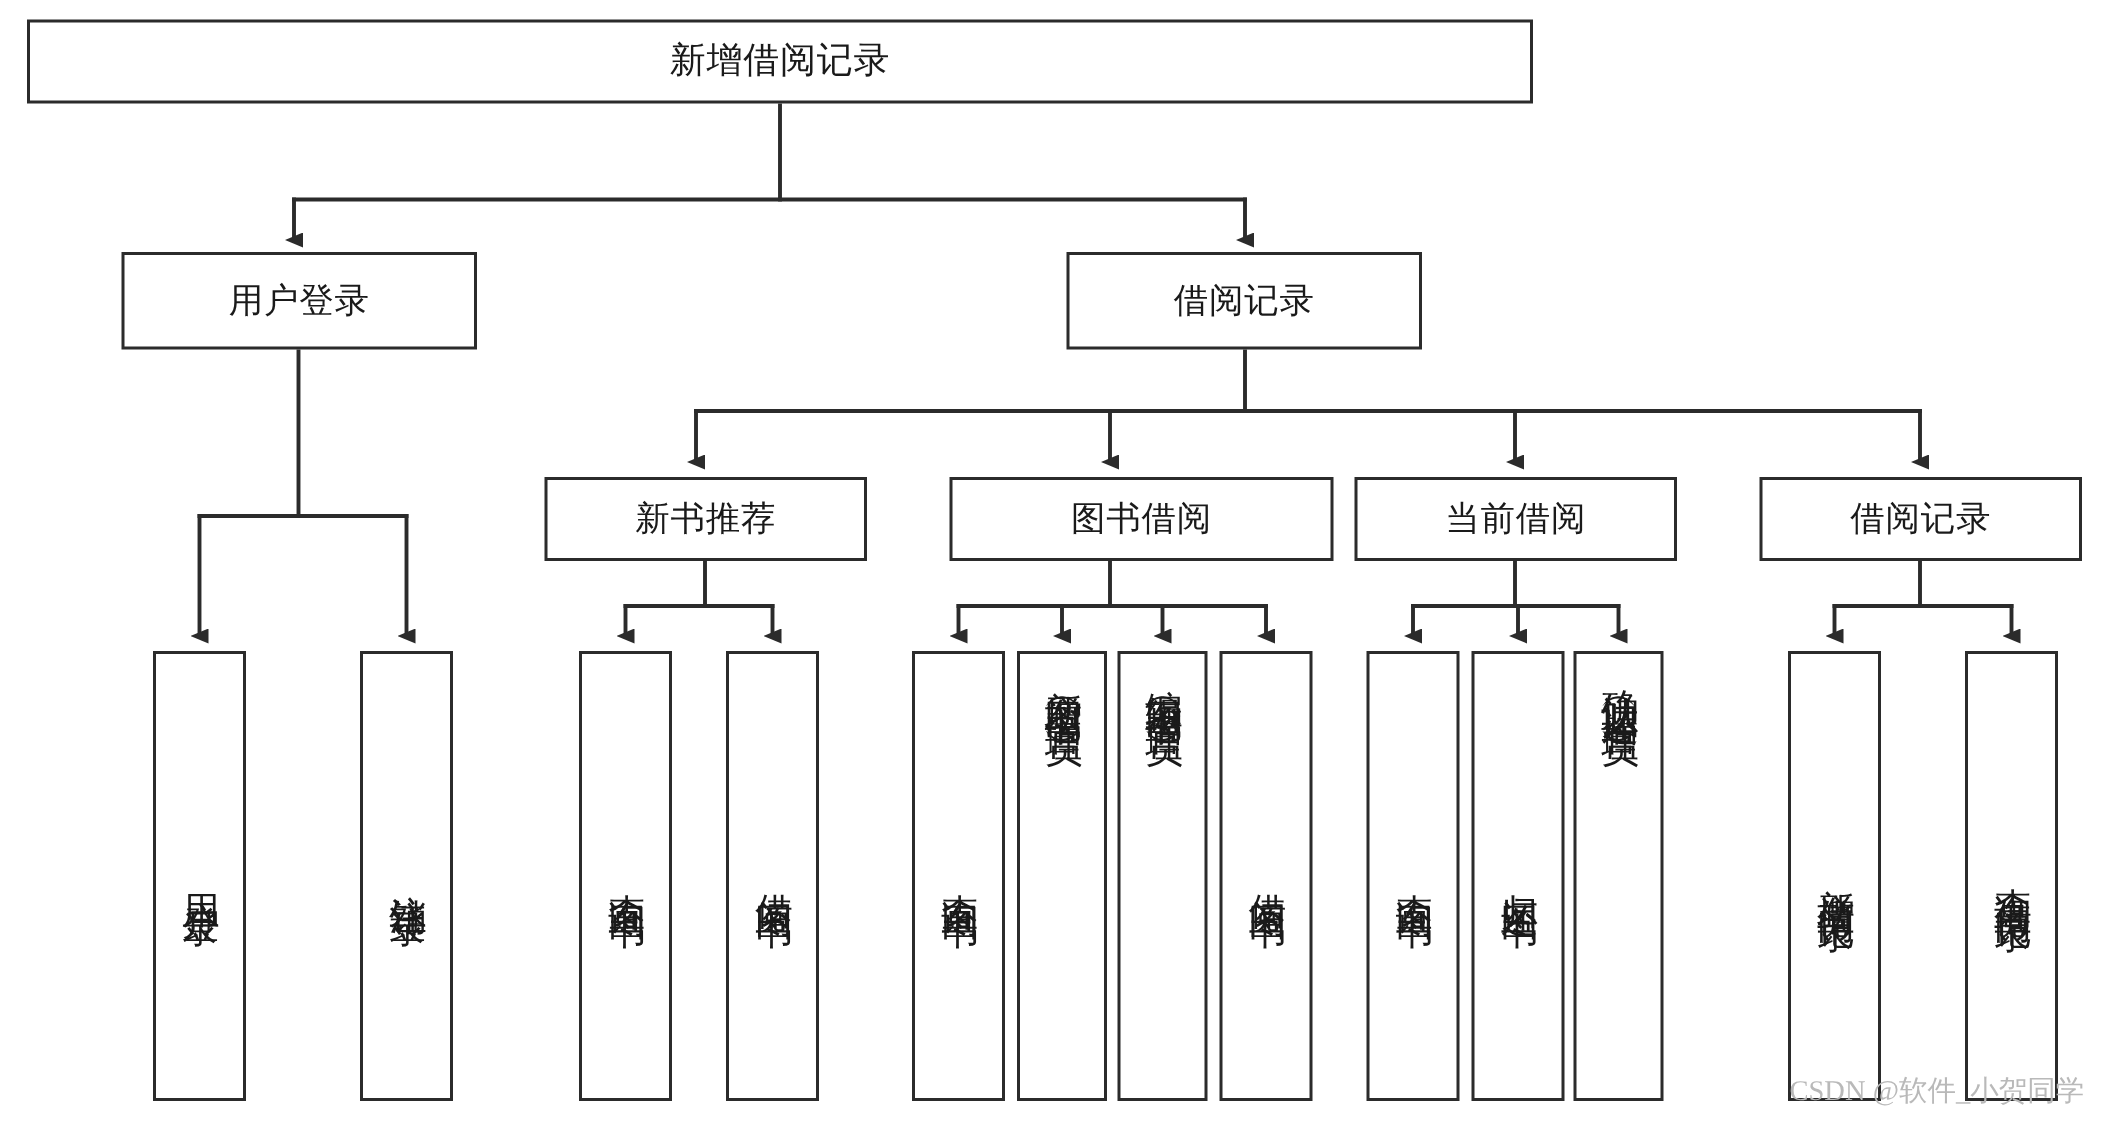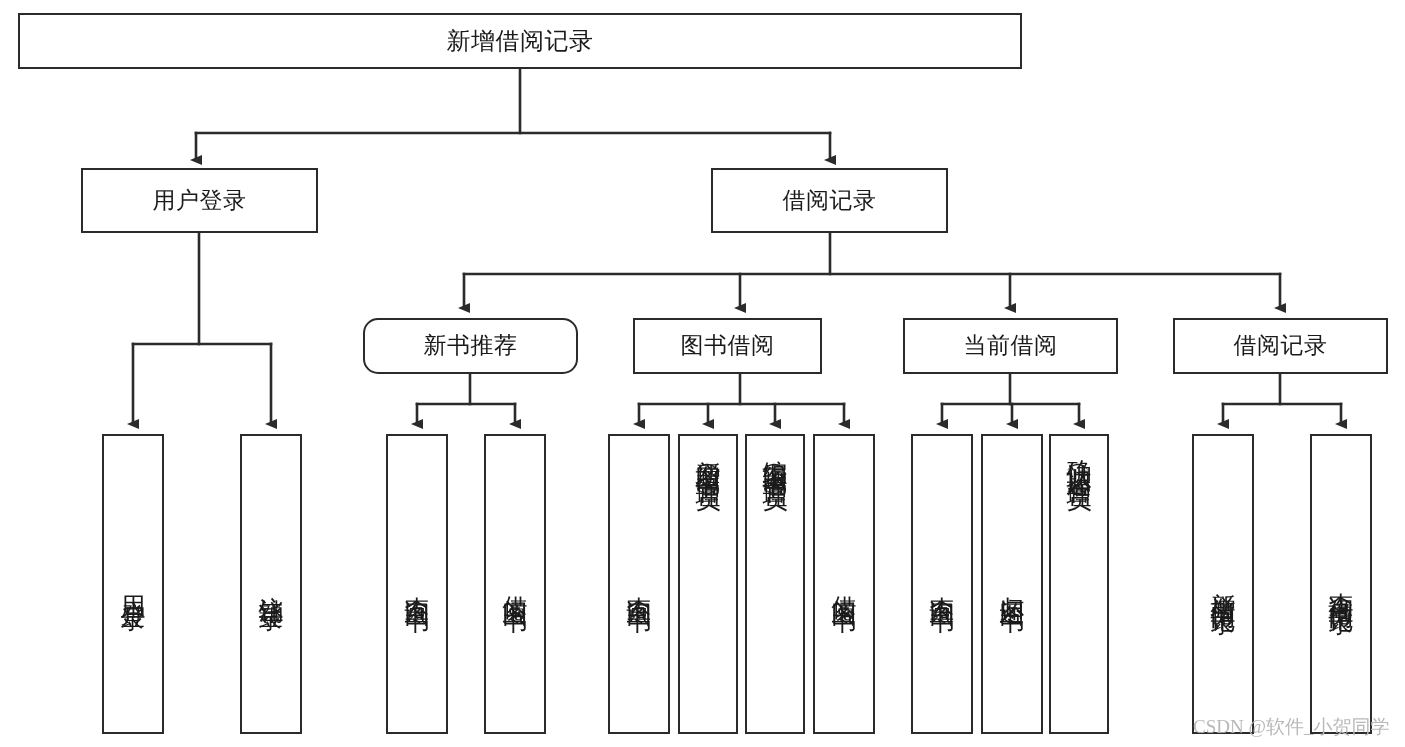--- a/index.html
+++ b/index.html
@@ -135,24 +135,24 @@
     <span class="node-label">新增借阅记录</span>
   </div>
 
   <div class="node horiz" style="left:81px; top:168px; width:237px; height:65px;">
     <span class="node-label">用户登录</span>
   </div>
   <div class="node horiz" style="left:711px; top:168px; width:237px; height:65px;">
     <span class="node-label">借阅记录</span>
   </div>
 
-  <div class="node horiz" style="left:363px; top:318px; width:215px; height:56px;border-radius:15px;">
+  <div class="node horiz" style="left:363px; top:318px; width:215px; height:56px;">
     <span class="node-label">新书推荐</span>
   </div>
-  <div class="node horiz" style="left:633px; top:318px; width:189px; height:56px;">
+  <div class="node horiz" style="left:633px; top:318px; width:256px; height:56px;">
     <span class="node-label">图书借阅</span>
   </div>
   <div class="node horiz" style="left:1173px; top:318px; width:215px; height:56px;">
     <span class="node-label">借阅记录</span>
   </div>
   <div class="node horiz" style="left:903px; top:318px; width:215px; height:56px;">
     <span class="node-label">当前借阅</span>
   </div>
 
   <div class="node vert" style="left:102px; top:434px; width:62px; height:300px;">

